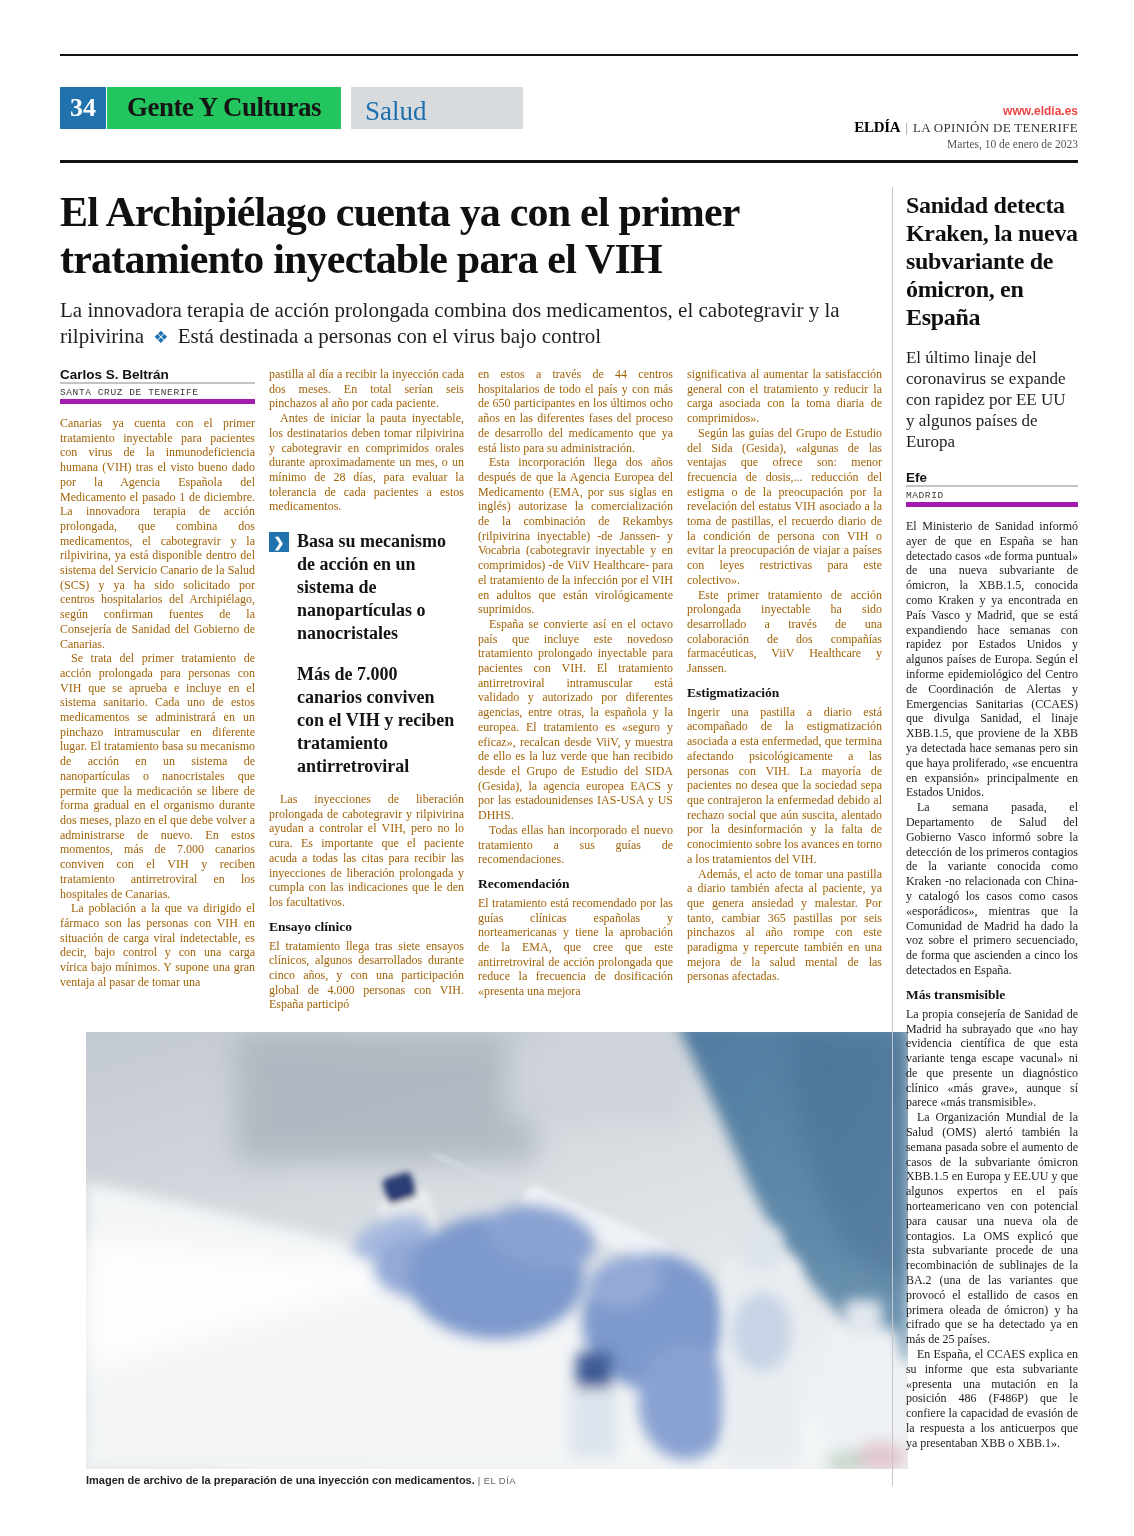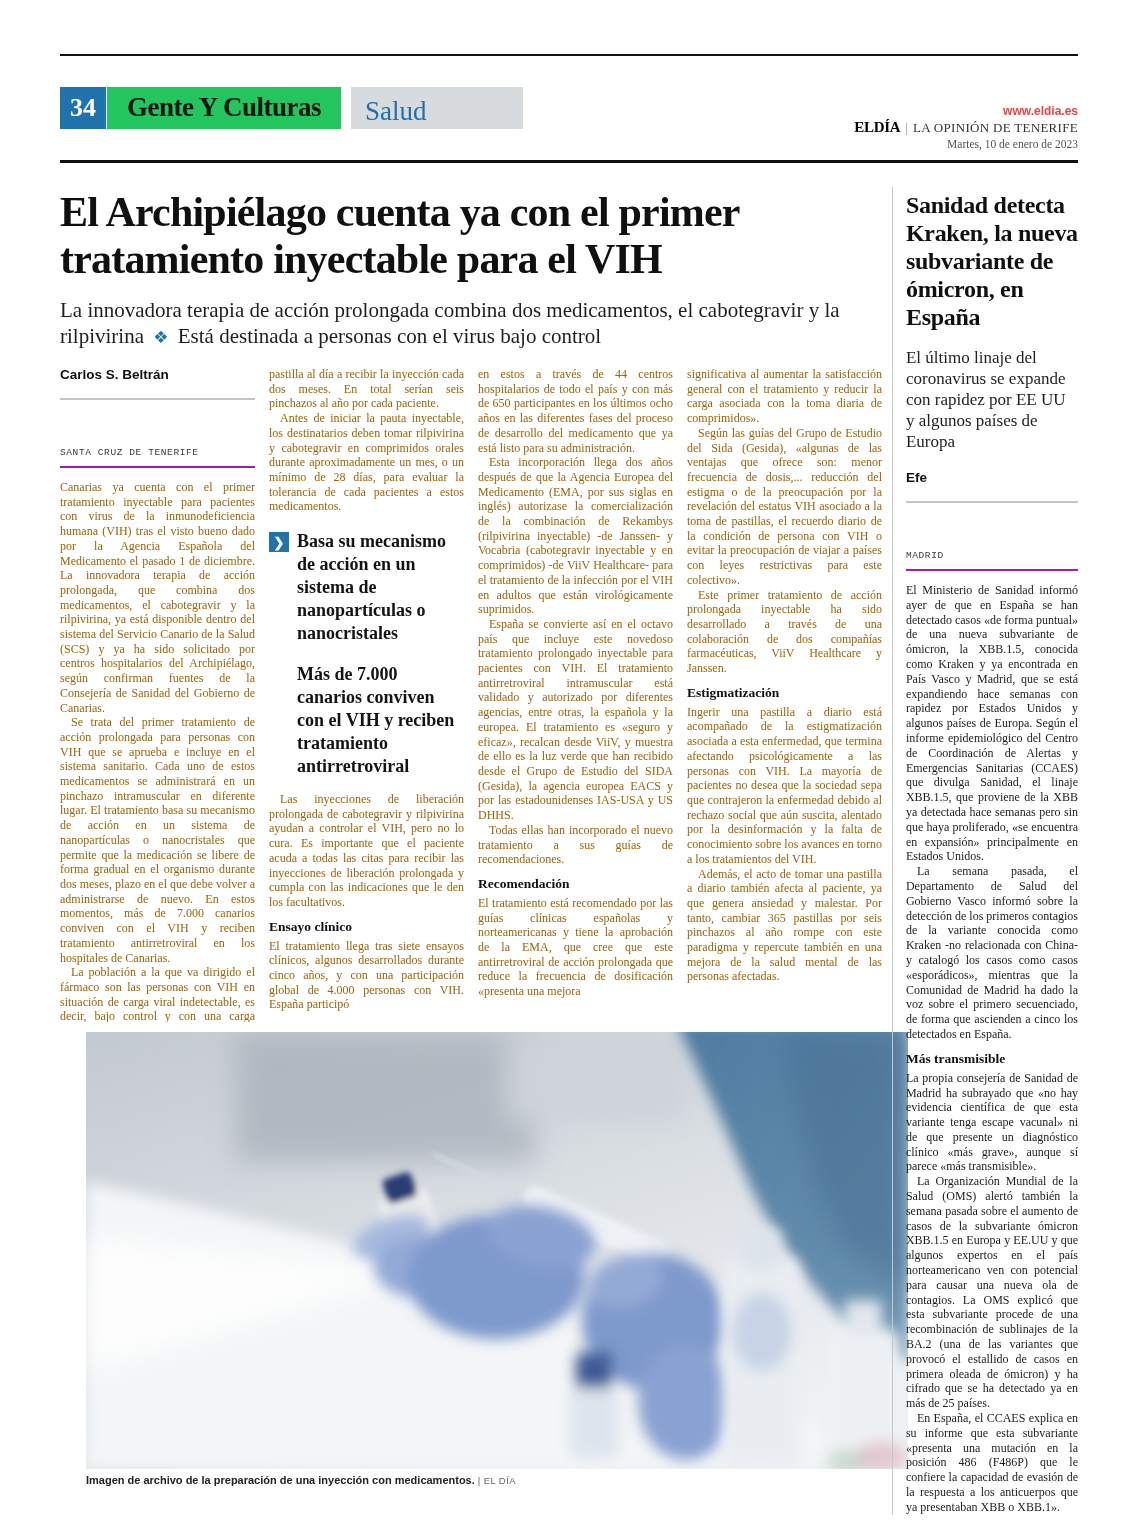--- a/index.html
+++ b/index.html
@@ -53,25 +53,25 @@
     font-size:21px; line-height:26px; color:#1e1e1e; max-width:790px; margin-bottom:16px;
   }
   .deck-sep { color:#2173ae; padding:0 4px; font-size:17px; }
 
   .cols { display:flex; gap:14px; height:655px; overflow:hidden; }
   .col { width:195px; }
 
   .byline { margin-bottom:12px; }
   .byline-author {
     font-family:"Liberation Sans", sans-serif; font-weight:bold; font-size:13.5px; color:#111;
-    padding-bottom:16px; border-bottom:2px solid #c4c4c4;
+    padding-bottom:0; border-bottom:2px solid #c4c4c4;
   }
   .byline-place {
     font-family:"Liberation Mono", monospace; font-size:9.5px; letter-spacing:0.6px; color:#3a3a3a;
-    padding:3px 0 8px 0; border-bottom:2px solid #a21caf;margin-top:44px;
+    padding:3px 0 1px 0; border-bottom:5px solid #a21caf;
   }
 
   .body-p { font-size:12px; line-height:14.7px; text-align:justify; color:#a16207; }
   .body-p.indent { text-indent:11px; }
   .col-subhead {
     font-weight:bold; font-size:13.5px; color:#111; margin:9px 0 4px 0;
     font-family:"Liberation Serif", serif;
   }
 
   .pullquote { margin:16px 0 14px 0; padding-left:0; }

